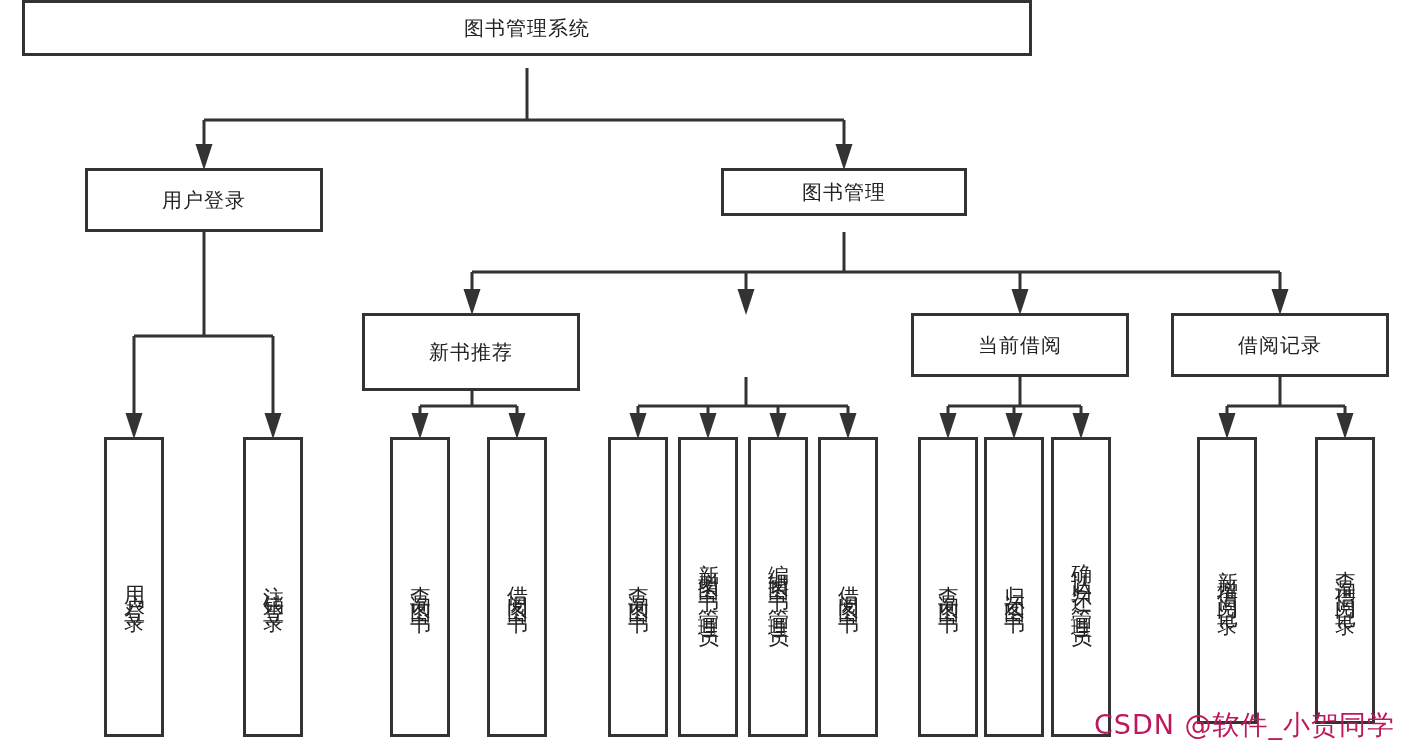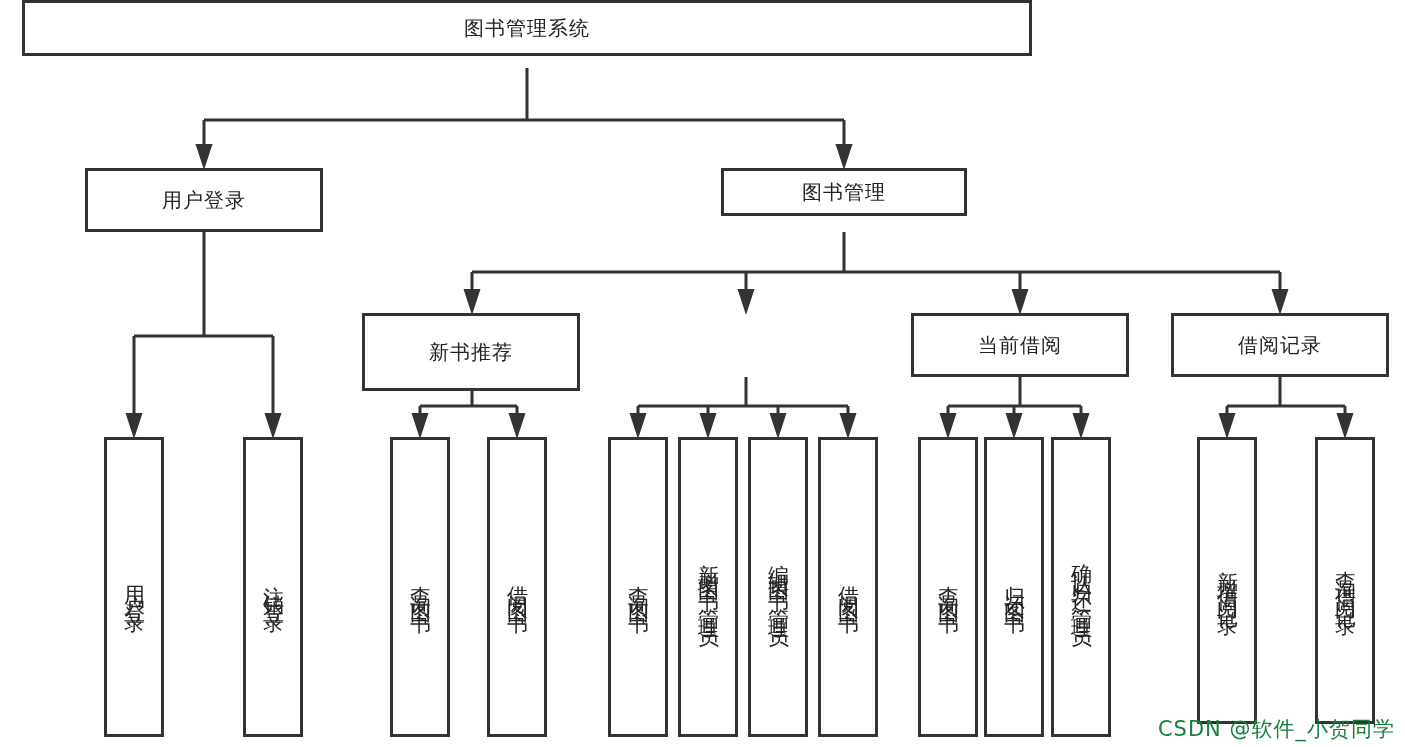--- a/index.html
+++ b/index.html
@@ -23,21 +23,21 @@
   }
   .h-label {
     font-size:20px; color:#222222; letter-spacing:1px; white-space:nowrap;
   }
   .v-label {
     writing-mode:vertical-rl; text-orientation:mixed;
     font-size:21px; color:#222222; line-height:1; letter-spacing:9px;
   }
   .watermark {
     position:absolute; right:10px; bottom:4px;
-    font-size:21px; color:#15803d; letter-spacing:1px;
+    font-size:27px; color:#be185d; letter-spacing:1px;
     z-index:5; white-space:nowrap;
   }
 </style>
 </head>
 <body>
 
 <div id="canvas">
 
   <svg id="wires" viewBox="0 0 1405 747" xmlns="http://www.w3.org/2000/svg">
     <g>

